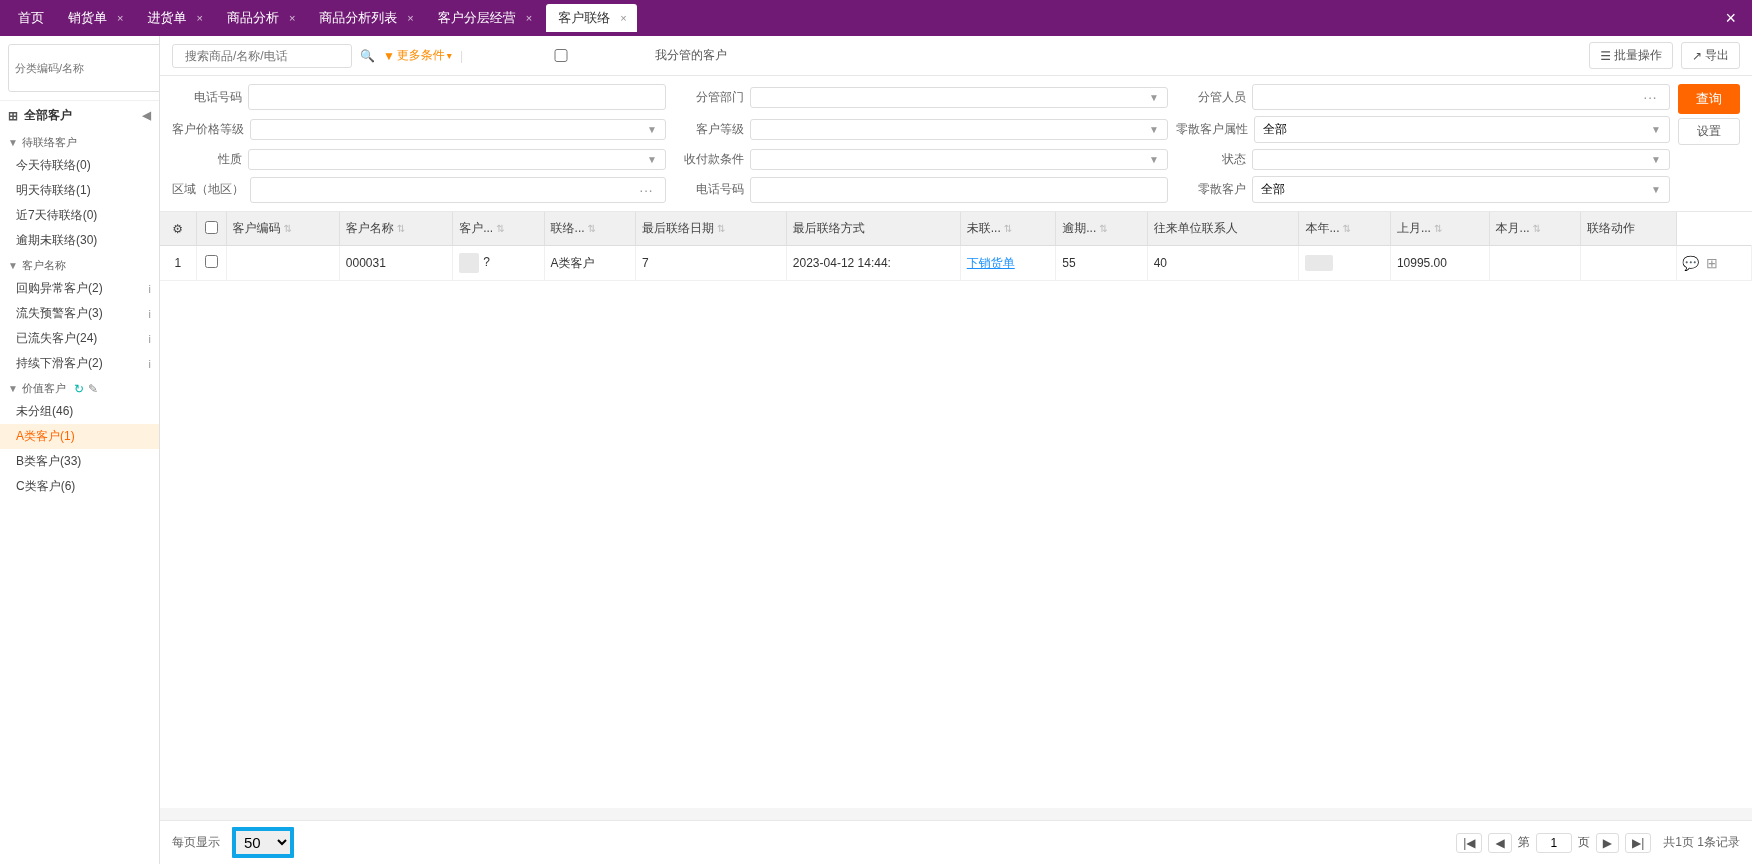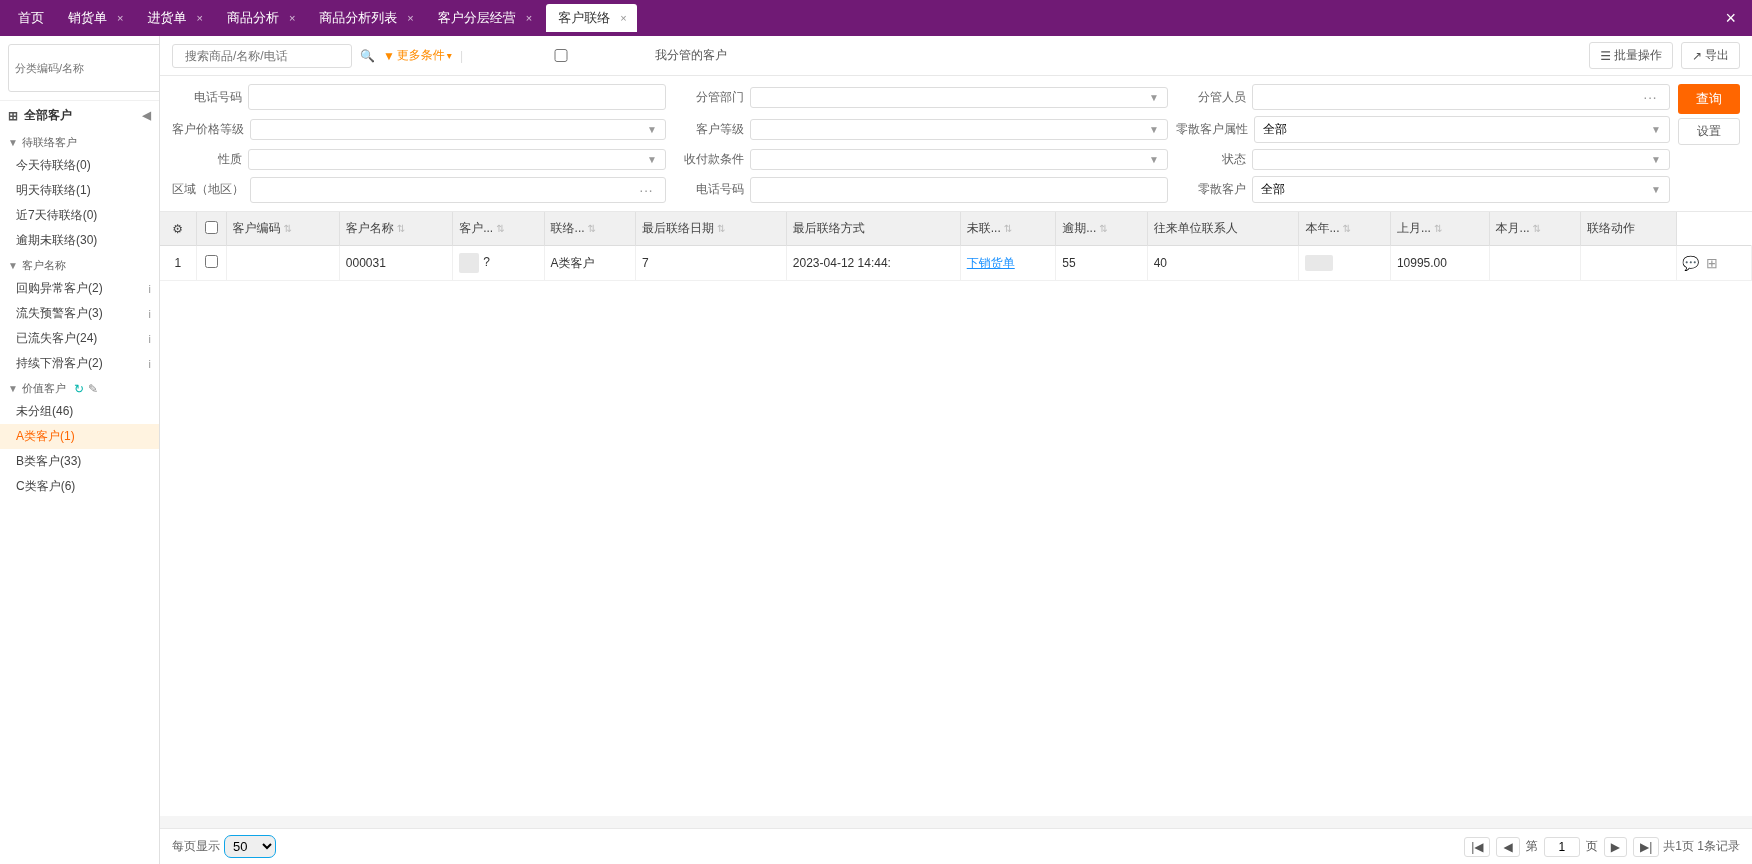--- a/index.html
+++ b/index.html
@@ -275,30 +275,30 @@
     .action-icons { display: flex; gap: 6px; align-items: center; }
     .action-icon { color: #999; cursor: pointer; font-size: 14px; }
 
     
     .pagination-bar {
       background: #fff;
       border-top: 1px solid #e8e8e8;
       padding: 6px 12px;
       display: flex;
       align-items: center;
-      gap: 4px;
+      gap: 12px;
       font-size: 12px;
       color: #555;
     }
     .pagination-bar .page-size-label { color: #666; }
     .pagination-bar select {
-      border: 1px solid #0ea5e9;
-      border-radius: 7px;
+      border: 4px solid #0ea5e9;
+      border-radius: 1px;
       padding: 2px 4px;
-      font-size: 13px;
+      font-size: 15px;
       outline: none;
     }
     .pagination-bar .spacer { flex: 1; }
     .pagination-bar .page-info { display: flex; align-items: center; gap: 6px; }
     .page-btn {
       border: 1px solid #ddd;
       background: #fff;
       padding: 2px 6px;
       border-radius: 3px;
       cursor: pointer;

